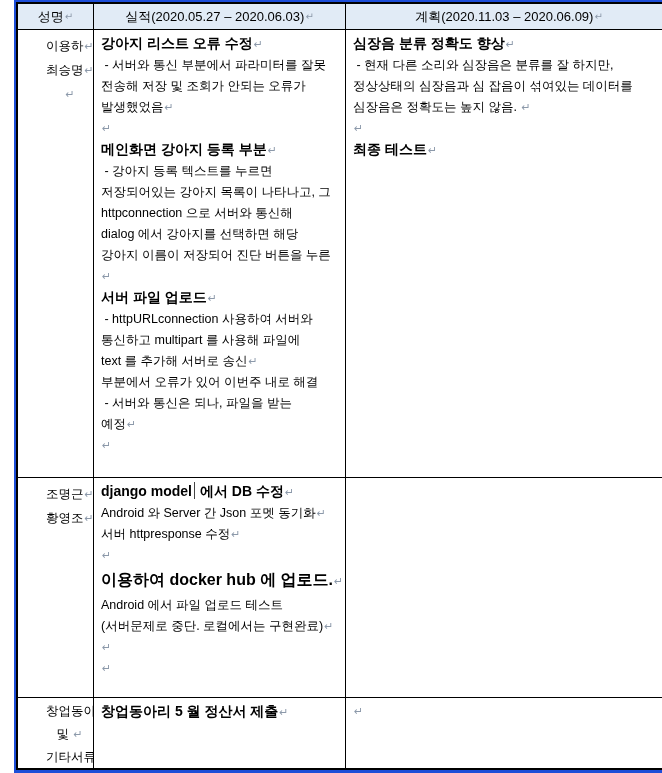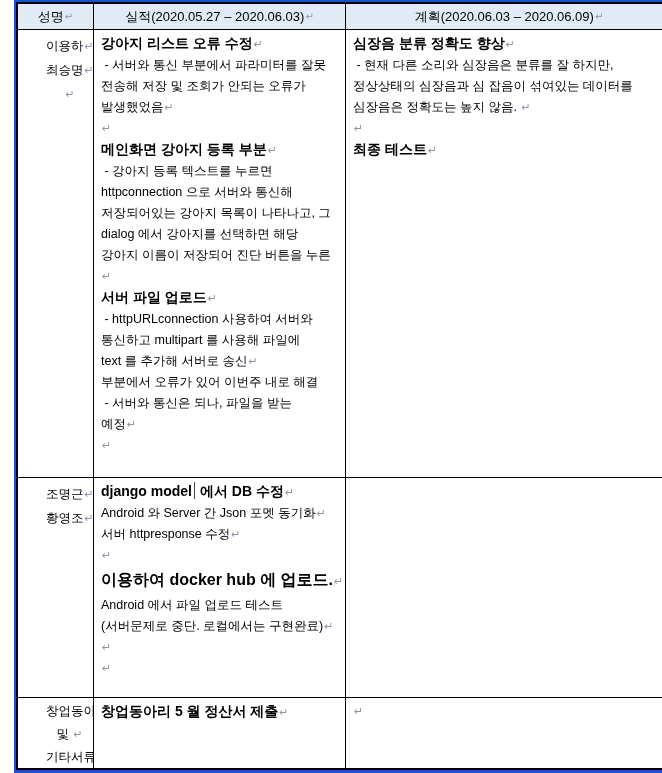--- a/index.html
+++ b/index.html
@@ -67,38 +67,38 @@
 <div class="page">
   <div class="doc-table">
 
     <div class="cell cell-header">
       <span>성명</span><span class="pilcrow">↵</span>
     </div>
     <div class="cell cell-header">
       <span>실적(2020.05.27 – 2020.06.03)</span><span class="pilcrow">↵</span>
     </div>
     <div class="cell cell-header last-col">
-      <span>계획(2020.06.03 – 2020.06.09)</span><span class="pilcrow">↵</span>
+      <span>계획(2020.11.03 – 2020.06.09)</span><span class="pilcrow">↵</span>
     </div>
 
     <div class="cell cell-names">
         <div class="line"><span>이용하</span><span class="pilcrow">↵</span></div>
         <div class="line"><span>최승명</span><span class="pilcrow">↵</span></div>
         <div class="line"><span></span><span class="pilcrow">↵</span></div>
       </div>
     <div class="cell cell-body">
         <div class="line s-h"><span>강아지 리스트 오류 수정</span><span class="pilcrow">↵</span></div>
         <div class="line s-b"><span> - 서버와 통신 부분에서 파라미터를 잘못</span></div>
         <div class="line s-b"><span>전송해 저장 및 조회가 안되는 오류가</span></div>
         <div class="line s-b"><span>발생했었음</span><span class="pilcrow">↵</span></div>
         <div class="line s-b"><span></span><span class="pilcrow">↵</span></div>
         <div class="line s-h"><span>메인화면 강아지 등록 부분</span><span class="pilcrow">↵</span></div>
         <div class="line s-b"><span> - 강아지 등록 텍스트를 누르면</span></div>
+        <div class="line s-b"><span>저장되어있는 강아지 목록이 나타나고, 그</span></div>
         <div class="line s-b"><span>httpconnection 으로 서버와 통신해</span></div>
-        <div class="line s-b"><span>저장되어있는 강아지 목록이 나타나고, 그</span></div>
         <div class="line s-b"><span>dialog 에서 강아지를 선택하면 해당</span></div>
         <div class="line s-b"><span>강아지 이름이 저장되어 진단 버튼을 누른</span></div>
         <div class="line s-b"><span></span><span class="pilcrow">↵</span></div>
         <div class="line s-h"><span>서버 파일 업로드</span><span class="pilcrow">↵</span></div>
         <div class="line s-b"><span> - httpURLconnection 사용하여 서버와</span></div>
         <div class="line s-b"><span>통신하고 multipart 를 사용해 파일에</span></div>
         <div class="line s-b"><span>text 를 추가해 서버로 송신</span><span class="pilcrow">↵</span></div>
         <div class="line s-b"><span>부분에서 오류가 있어 이번주 내로 해결</span></div>
         <div class="line s-b"><span> - 서버와 통신은 되나, 파일을 받는</span></div>
         <div class="line s-b"><span>예정</span><span class="pilcrow">↵</span></div>

